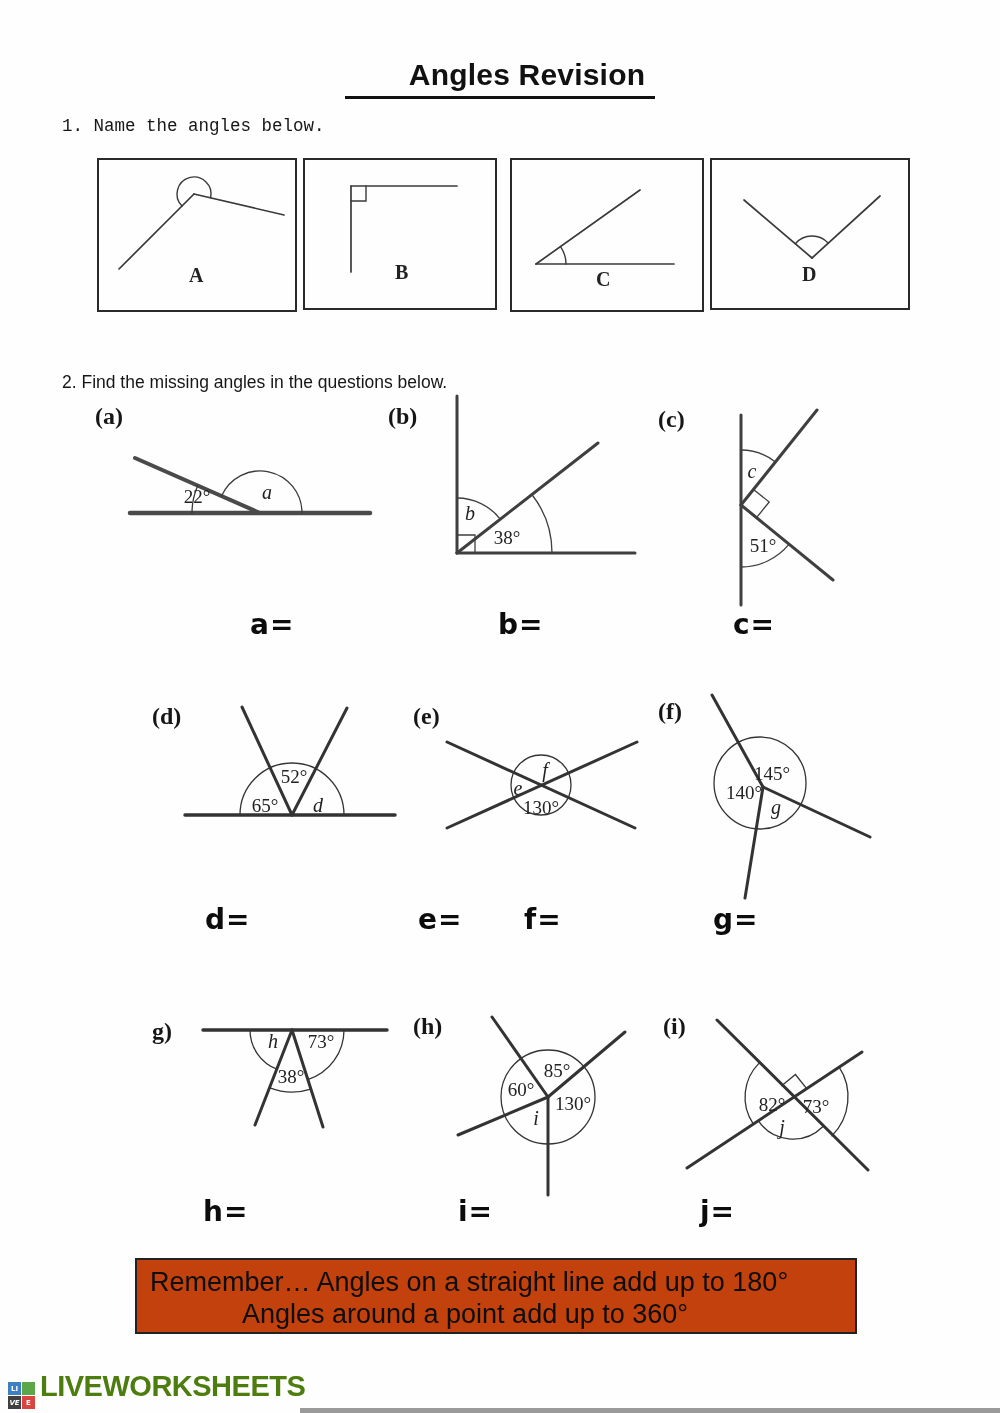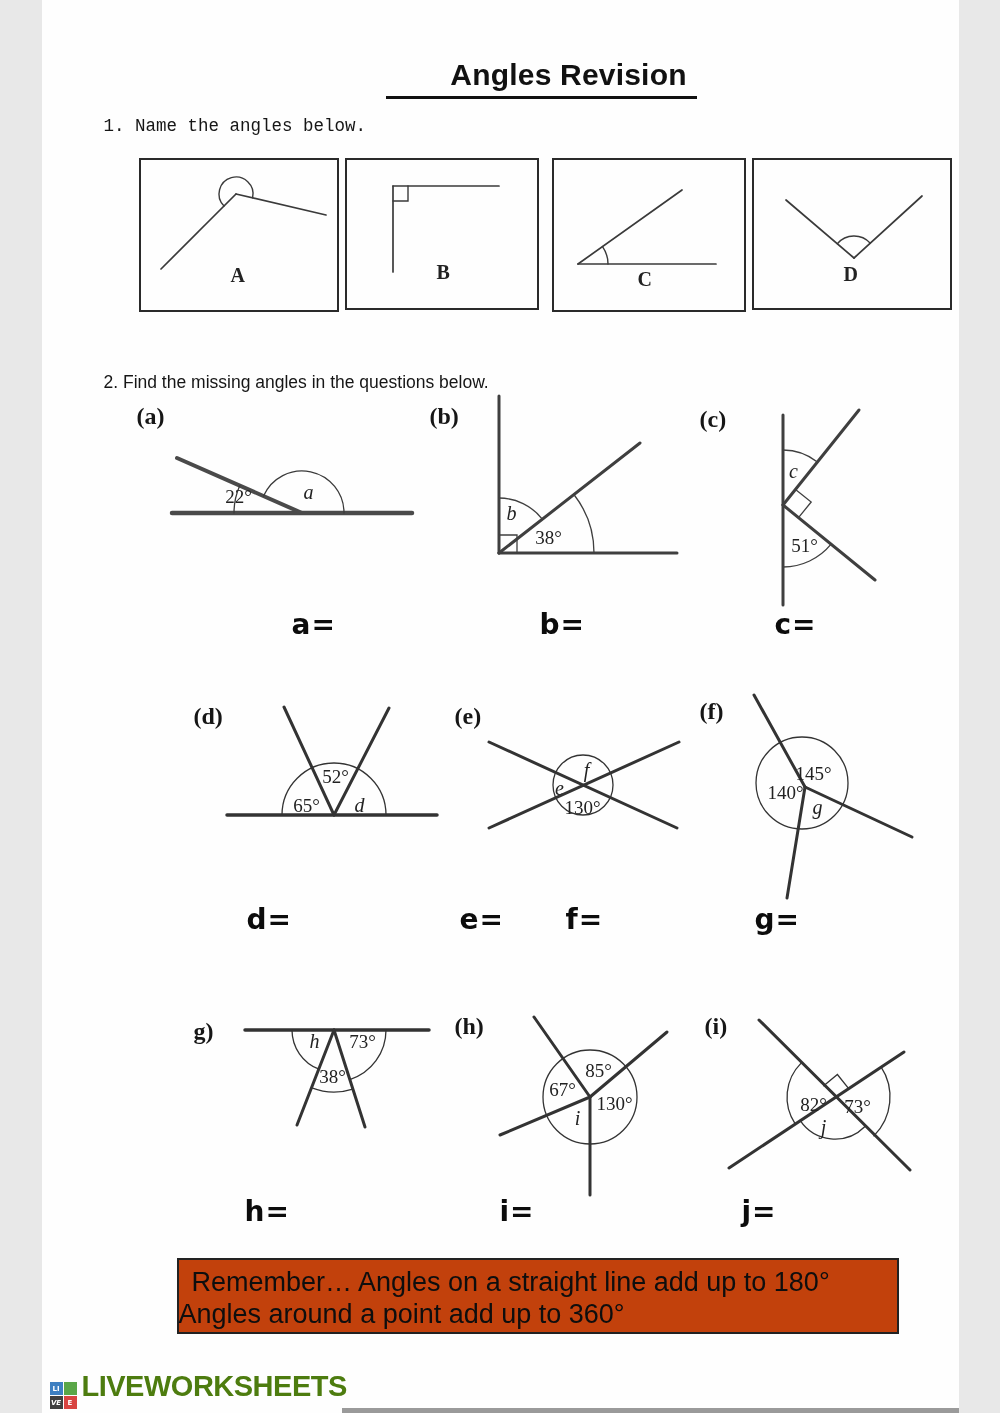--- a/index.html
+++ b/index.html
@@ -1,36 +1,36 @@
 <!DOCTYPE html>
 <html><head>
 <meta charset="utf-8">
 <style>
   html,body{margin:0;padding:0;background:#e8e8e8;}
-  .page{position:relative;width:917px;height:1413px;background:#fefefe;margin:0 auto;
+  .page{position:relative;width:1000px;height:1413px;background:#fefefe;margin:0 auto;
         font-family:"Liberation Sans",sans-serif;color:#1a1a1a;overflow:hidden;}
   .abs{position:absolute;}
   .title-wrap{left:0;top:58px;width:1000px;text-align:center;}
   .title{display:inline-block;font-size:30px;font-weight:bold;color:#111;
          border-bottom:3px solid #111;padding:0 10px 4px 64px;letter-spacing:0.2px;}
   .qheading{font-size:17.5px;color:#161616;}
   .anglebox{border:2.5px solid #2a2a2a;background:#fefefe;}
   .anglebox svg{display:block;}
   .boxletter{position:absolute;font-family:"Liberation Serif","DejaVu Serif",serif;
              font-weight:bold;font-size:20px;color:#222;}
   .ptag{font-family:"Liberation Serif","DejaVu Serif",serif;font-weight:bold;font-size:24px;color:#161616;}
   .alabel{position:absolute;transform:translate(-50%,-50%);
           font-family:"Liberation Serif","DejaVu Serif",serif;font-size:19px;color:#222;white-space:nowrap;}
   .alabel.it{font-style:italic;font-size:20px;}
   .ans{font-family:"DejaVu Sans",sans-serif;font-weight:bold;font-size:28px;color:#0c0c0c;letter-spacing:1px;}
   .diagram{position:absolute;}
   .diagram svg{position:absolute;left:0;top:0;overflow:visible;}
   .remember{border:2.5px solid #222;background:#c2410c;font-size:27px;color:#0e0e0e;}
   .remember .l1{padding:7px 0 0 13px;}
-  .remember .l2{text-align:left;padding:1px 62px 0 0;}
+  .remember .l2{text-align:center;padding:1px 62px 0 0;}
   .brand{font-weight:bold;font-size:29px;letter-spacing:-0.5px;font-family:"Liberation Sans",sans-serif;}
   .logo-grid{display:grid;grid-template-columns:13px 13px;grid-template-rows:13px 13px;gap:1px;margin-top:8px;}
   .logo-sq{color:#fff;font-size:7px;font-weight:bold;display:flex;align-items:center;justify-content:center;
            font-family:"DejaVu Sans",sans-serif;}
   .strip{background:#9a9a9a;}
 </style>
 </head>
 <body>
 
 <div class="page">
@@ -209,21 +209,21 @@
     <svg width="200" height="195">
       <g fill="none" stroke="#333" stroke-width="3" stroke-linecap="round">
         <path d="M 108 92 L 52 12"></path>
         <path d="M 108 92 L 185 27"></path>
         <path d="M 108 92 L 18 130"></path>
         <path d="M 108 92 L 108 190"></path>
         <circle cx="108" cy="92" r="47" stroke-width="1.3"></circle>
       </g>
     </svg>
     <span class="alabel" style="left:117px;top:66px;">85°</span>
-    <span class="alabel" style="left:81px;top:85px;">67°</span>
+    <span class="alabel" style="left:81px;top:85px;">60°</span>
     <span class="alabel" style="left:133px;top:99px;">130°</span>
     <span class="alabel it" style="left:96px;top:113px;">i</span>
   </div>
 
   <div class="diagram" style="left:680px;top:1010px;width:200px;height:170px;">
     <svg width="200" height="170">
       <g fill="none" stroke="#333" stroke-width="3" stroke-linecap="round">
         <path d="M 37 10 L 188 160"></path>
         <path d="M 7 158 L 182 42"></path>
         <g stroke-width="1.3">

